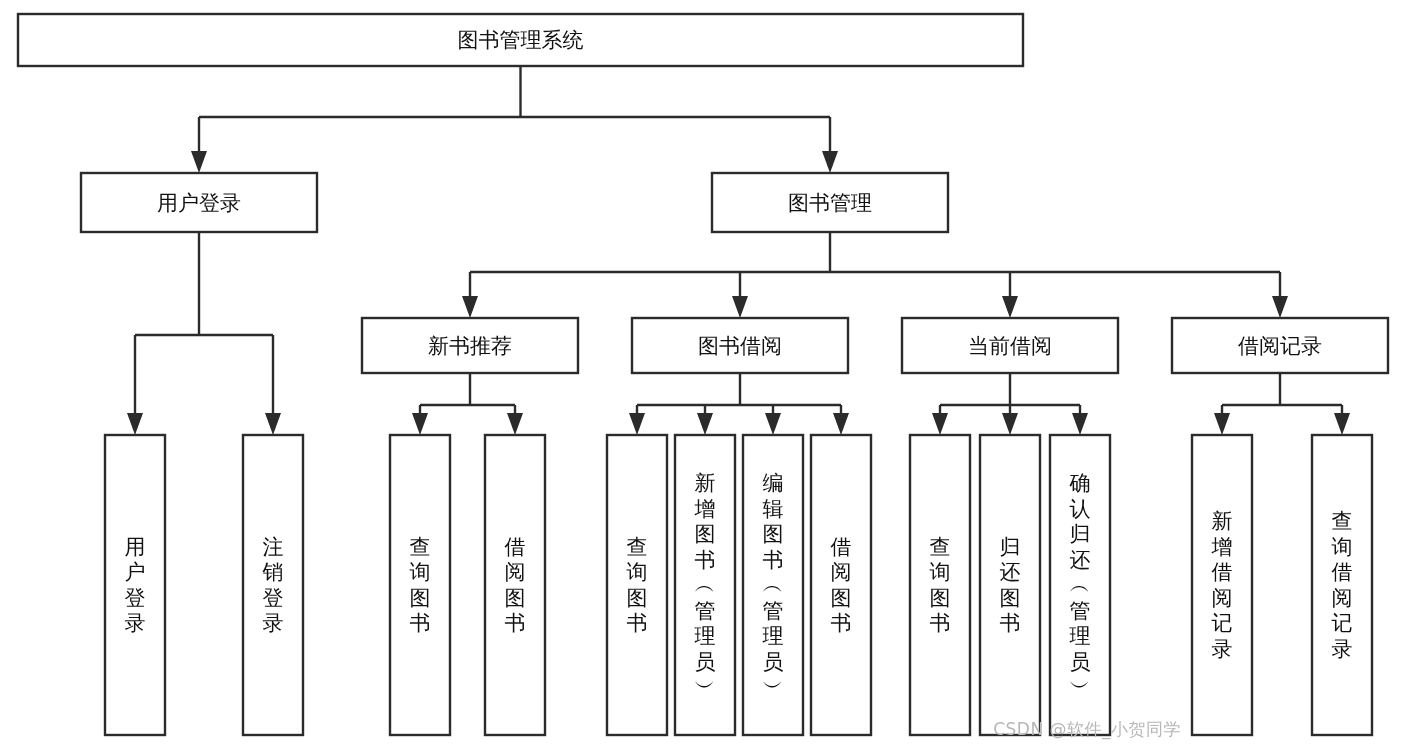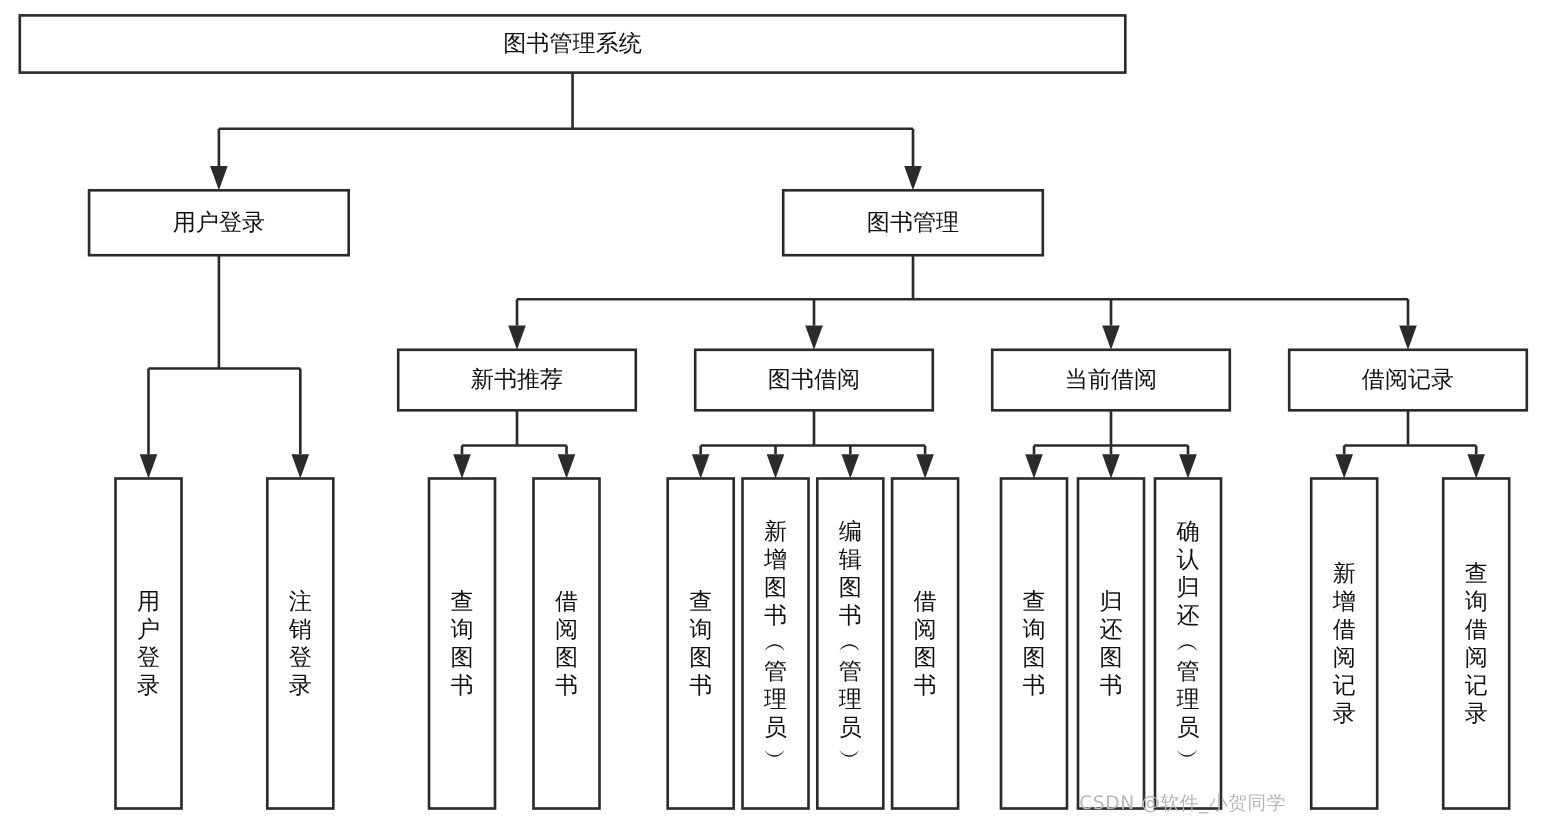--- a/index.html
+++ b/index.html
@@ -52,21 +52,21 @@
     dominant-baseline: middle;
   }
   .node-label-vertical {
     fill: #111111;
     font-family: "DejaVu Sans", "Liberation Sans", sans-serif;
     font-size: 21px;
     text-anchor: middle;
   }
   .watermark {
     position: absolute;
-    right: 12px;
+    right: 0;
     bottom: 6px;
     color: #b7b7b7;
     font-size: 17px;
     font-family: "DejaVu Sans", "Liberation Sans", sans-serif;
     white-space: nowrap;
     letter-spacing: 0.5px;
     pointer-events: none;
   }
 </style>
 </head>

